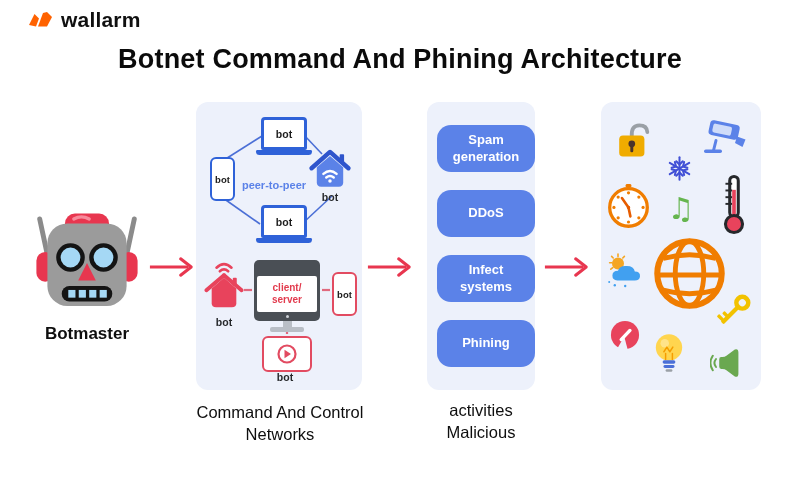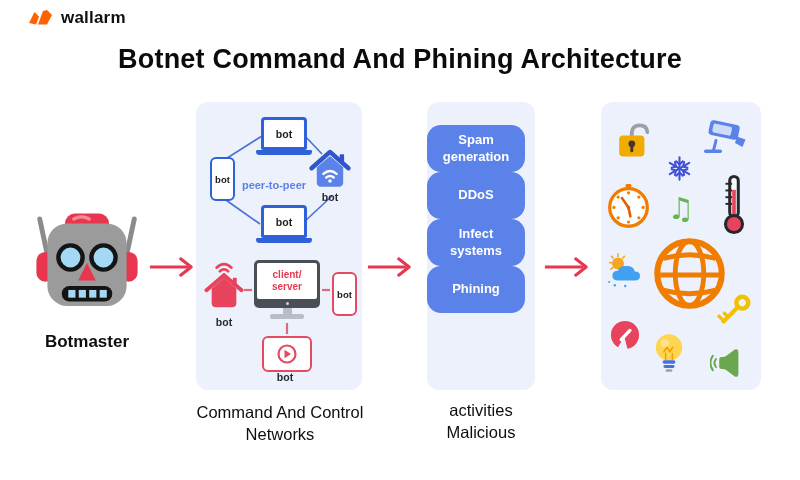--- a/index.html
+++ b/index.html
@@ -1,55 +1,55 @@
 <!DOCTYPE html>
 <html><head>
 <meta charset="utf-8">
 <style>
   html,body{margin:0;padding:0;background:#fff;}
   .stage{position:relative;width:800px;height:480px;background:#ffffff;overflow:hidden;
          font-family:"Liberation Sans",sans-serif;color:#111;}
   
   .logo{position:absolute;left:28px;top:8px;display:flex;align-items:center;gap:7px;}
-  .logo-text{font-size:17px;font-weight:600;color:#101010;letter-spacing:.2px;}
+  .logo-text{font-size:21px;font-weight:600;color:#101010;letter-spacing:.2px;}
   .title{position:absolute;left:0;top:44px;width:800px;text-align:center;
          font-size:27px;font-weight:700;color:#0b0b0b;letter-spacing:.2px;}
   
   .panel{position:absolute;background:#edf1fb;border-radius:12px;}
   .panel-cnc{left:196px;top:102px;width:166px;height:288px;}
   .panel-mal{left:427px;top:102px;width:108px;height:288px;
-             display:flex;flex-direction:column;align-items:flex-start;padding-top:23px;box-sizing:border-box;}
+             display:flex;flex-direction:column;align-items:flex-end;padding-top:23px;gap:18px;box-sizing:border-box;}
   .panel-tgt{left:601px;top:102px;width:160px;height:288px;}
   .caption{position:absolute;text-align:center;font-weight:400;color:#0e0e0e;font-size:16.5px;line-height:1.35;}
   .cap-cnc{left:160px;top:401px;width:240px;}
   .cap-mal{left:411px;top:399px;width:140px;}
   .cap-tgt{left:611px;top:404px;width:140px;}
   .botmaster-label{position:absolute;left:12px;top:324px;width:150px;text-align:center;
-                   font-size:17px;font-weight:700;color:#0e0e0e;margin-top:8px;}
+                   font-size:17px;font-weight:700;color:#0e0e0e;}
   .robot{position:absolute;left:32px;top:207px;width:110px;height:112px;}
   .arrow{position:absolute;width:48px;height:24px;}
   .arrow1{left:148px;top:255px;} .arrow2{left:366px;top:255px;} .arrow3{left:543px;top:255px;}
   
   .abs{position:absolute;}
   .netlines{left:0;top:0;width:166px;height:288px;}
   .laptop{position:absolute;width:46px;}
   .laptop .scr{height:27px;background:#fff;border:3px solid #2f62d8;border-radius:4px 4px 2px 2px;
                display:flex;align-items:center;justify-content:center;
                font-size:10.5px;font-weight:600;color:#1c1c1c;}
   .laptop .base{height:5px;background:#2f62d8;border-radius:2px 2px 5px 5px;margin:0 -5px;}
   .phone{position:absolute;width:21px;height:40px;background:#fff;border-radius:6px;
          display:flex;align-items:center;justify-content:center;
          font-size:9.5px;font-weight:600;color:#1c1c1c;}
   .phone-blue{border:2.5px solid #2f62d8;}
   .phone-red{border:2.5px solid #e24b61;}
   .p2p-label{position:absolute;left:33px;top:67px;width:90px;text-align:center;
              font-size:11px;font-weight:700;color:#5b82e8;margin-top:10px;}
   .botlab{position:absolute;font-size:10.5px;font-weight:600;color:#26282b;text-align:center;width:40px;}
   .monitor{position:absolute;left:58px;top:158px;width:66px;}
-  .mon-frame{background:#4a4f55;border-radius:5px;padding:3px 3px 9px;position:relative;}
+  .mon-frame{background:#4a4f55;border-radius:5px;padding:16px 3px 9px;position:relative;}
   .mon-frame:after{content:"";position:absolute;left:50%;bottom:3px;width:3px;height:3px;
                    margin-left:-1.5px;background:#cfd3d8;border-radius:50%;}
   .mon-screen{background:#fff;border-radius:2px;height:36px;display:flex;flex-direction:column;
               align-items:center;justify-content:center;font-size:10px;font-weight:700;
               color:#e23b4e;line-height:1.2;}
   .mon-neck{width:9px;height:6px;background:#b9bec6;margin:0 auto;}
   .mon-base{width:34px;height:5px;background:#b9bec6;border-radius:2px;margin:0 auto;}
   .player{position:absolute;left:66px;top:234px;width:46px;height:32px;border:2.5px solid #e24b61;
           border-radius:6px;background:#fff;display:flex;align-items:center;justify-content:center;}
   

